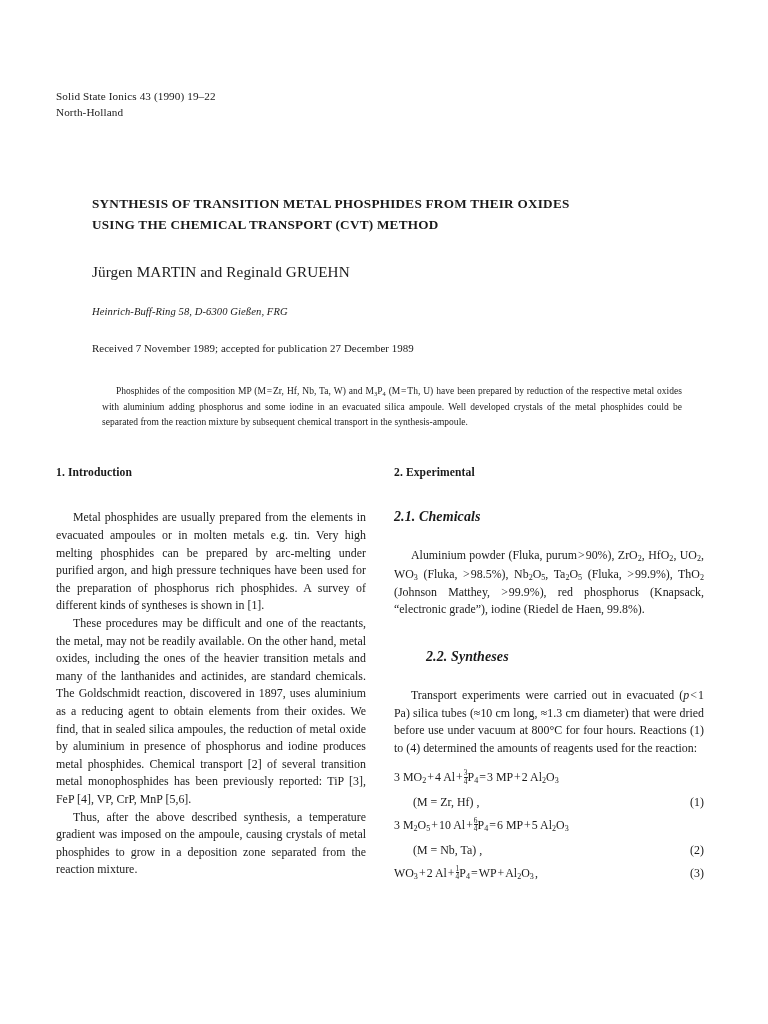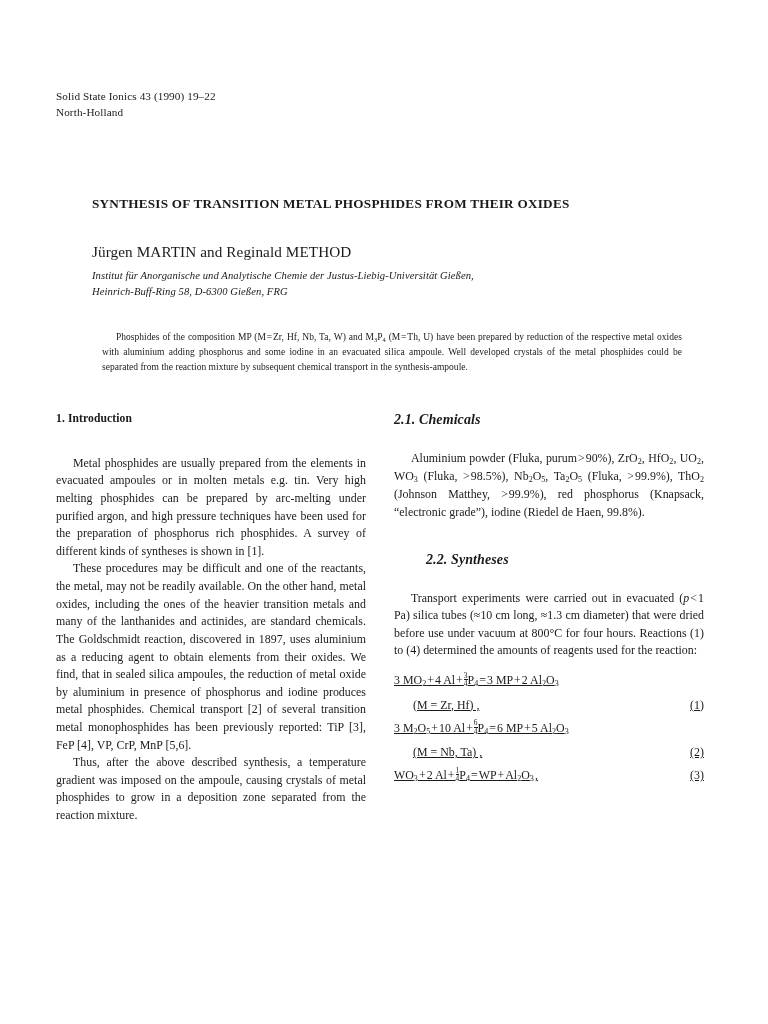--- a/index.html
+++ b/index.html
@@ -116,21 +116,20 @@
 
   
   .eq-list { margin-top: 11px; }
   .eq-row {
     display: flex;
     align-items: baseline;
     font-size: 11.9px;
     line-height: 1.52;
     margin-bottom: 5px;
     letter-spacing: 0.01px;
-    text-decoration: underline;
   }
   .eq-body { flex: 1 1 auto; white-space: nowrap; }
   .eq-body.indent { padding-left: 19px; }
   .eq-num { flex: 0 0 auto; text-align: right; }
 
   .frac {
     display: inline-block;
     vertical-align: -0.30em;
     font-size: 0.62em;
     line-height: 1;
@@ -155,30 +154,32 @@
 <div class="page">
 
   <div class="journal-header">
     <div>Solid State Ionics 43 (1990) 19–22</div>
     <div>North-Holland</div>
   </div>
 
   <div class="title-block">
     <h1 class="paper-title">
       <span>SYNTHESIS OF TRANSITION METAL PHOSPHIDES FROM THEIR OXIDES</span><br>
+      <span>USING THE CHEMICAL TRANSPORT (CVT) METHOD</span>
     </h1>
   </div>
 
-  <div class="authors">Jürgen MARTIN and Reginald METHOD</div>
+  <div class="authors">Jürgen MARTIN and Reginald GRUEHN</div>
 
   <div class="affiliation">
-    <span>Institut für Anorganische und Analytische Chemie der Justus-Liebig-Universität Gießen,</span><br>
+    <br>
     <span>Heinrich-Buff-Ring 58, D-6300 Gießen, FRG</span>
   </div>
 
+  <div class="received">Received 7 November 1989; accepted for publication 27 December 1989</div>
 
   <div class="abstract">
     <span>
       Phosphides of the composition MP (M = Zr, Hf, Nb, Ta, W) and M<sub>3</sub>P<sub>4</sub>
       (M = Th, U) have been prepared by reduction of the respective metal oxides with aluminium
       adding phosphorus and some iodine in an evacuated silica ampoule. Well developed crystals of the
       metal phosphides could be separated from the reaction mixture by subsequent chemical transport in
       the synthesis-ampoule.
     </span>
   </div>
@@ -189,20 +190,21 @@
       <h2 class="sec-head">1. Introduction</h2>
 
       <p class="body">Metal phosphides are usually prepared from the elements in evacuated ampoules or in molten metals e.g. tin. Very high melting phosphides can be prepared by arc-melting under purified argon, and high pressure techniques have been used for the preparation of phosphorus rich phosphides. A survey of different kinds of syntheses is shown in [1].</p>
 
       <p class="body">These procedures may be difficult and one of the reactants, the metal, may not be readily available. On the other hand, metal oxides, including the ones of the heavier transition metals and many of the lanthanides and actinides, are standard chemicals. The Goldschmidt reaction, discovered in 1897, uses aluminium as a reducing agent to obtain elements from their oxides. We find, that in sealed silica ampoules, the reduction of metal oxide by aluminium in presence of phosphorus and iodine produces metal phosphides. Chemical transport [2] of several transition metal monophosphides has been previously reported: TiP [3], FeP [4], VP, CrP, MnP [5,6].</p>
 
       <p class="body">Thus, after the above described synthesis, a temperature gradient was imposed on the ampoule, causing crystals of metal phosphides to grow in a deposition zone separated from the reaction mixture.</p>
     </div>
 
     <div class="col">
+      <h2 class="sec-head">2. Experimental</h2>
 
       <h3 class="subsec-head">2.1. Chemicals</h3>
 
       <p class="body">
         Aluminium powder (Fluka, purum &gt; 90%), ZrO<sub>2</sub>, HfO<sub>2</sub>,
         UO<sub>2</sub>, WO<sub>3</sub> (Fluka, &gt; 98.5%), Nb<sub>2</sub>O<sub>5</sub>,
         Ta<sub>2</sub>O<sub>5</sub> (Fluka, &gt; 99.9%), ThO<sub>2</sub> (Johnson Matthey,
         &gt; 99.9%), red phosphorus (Knapsack, “electronic grade”), iodine
         (Riedel de Haen, 99.8%).
       </p>

